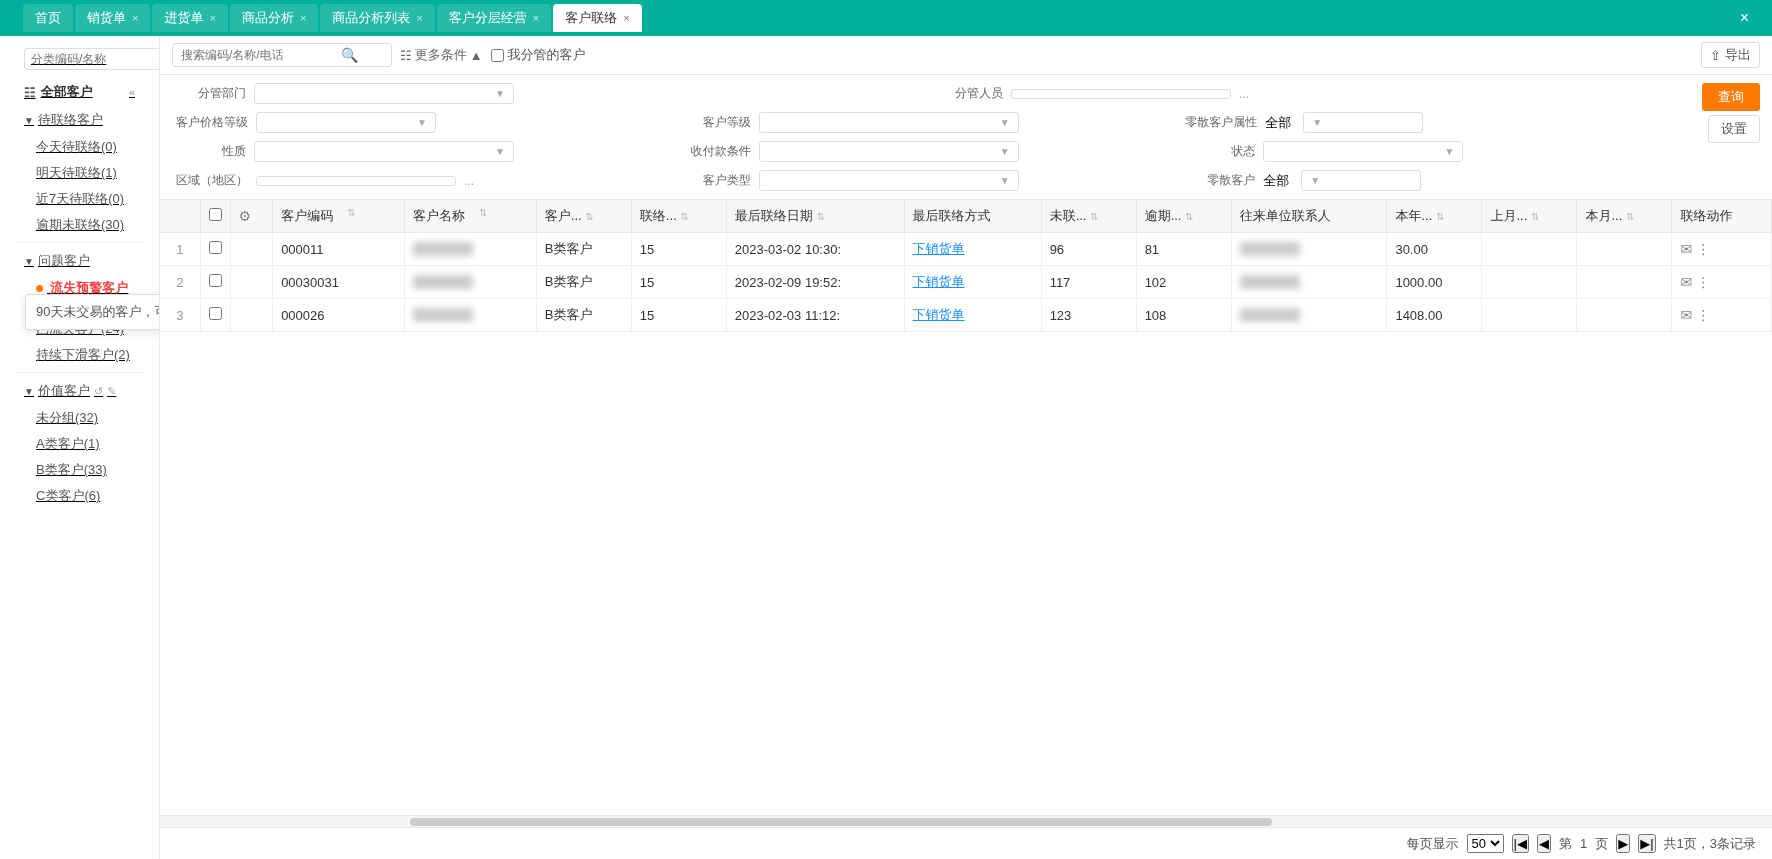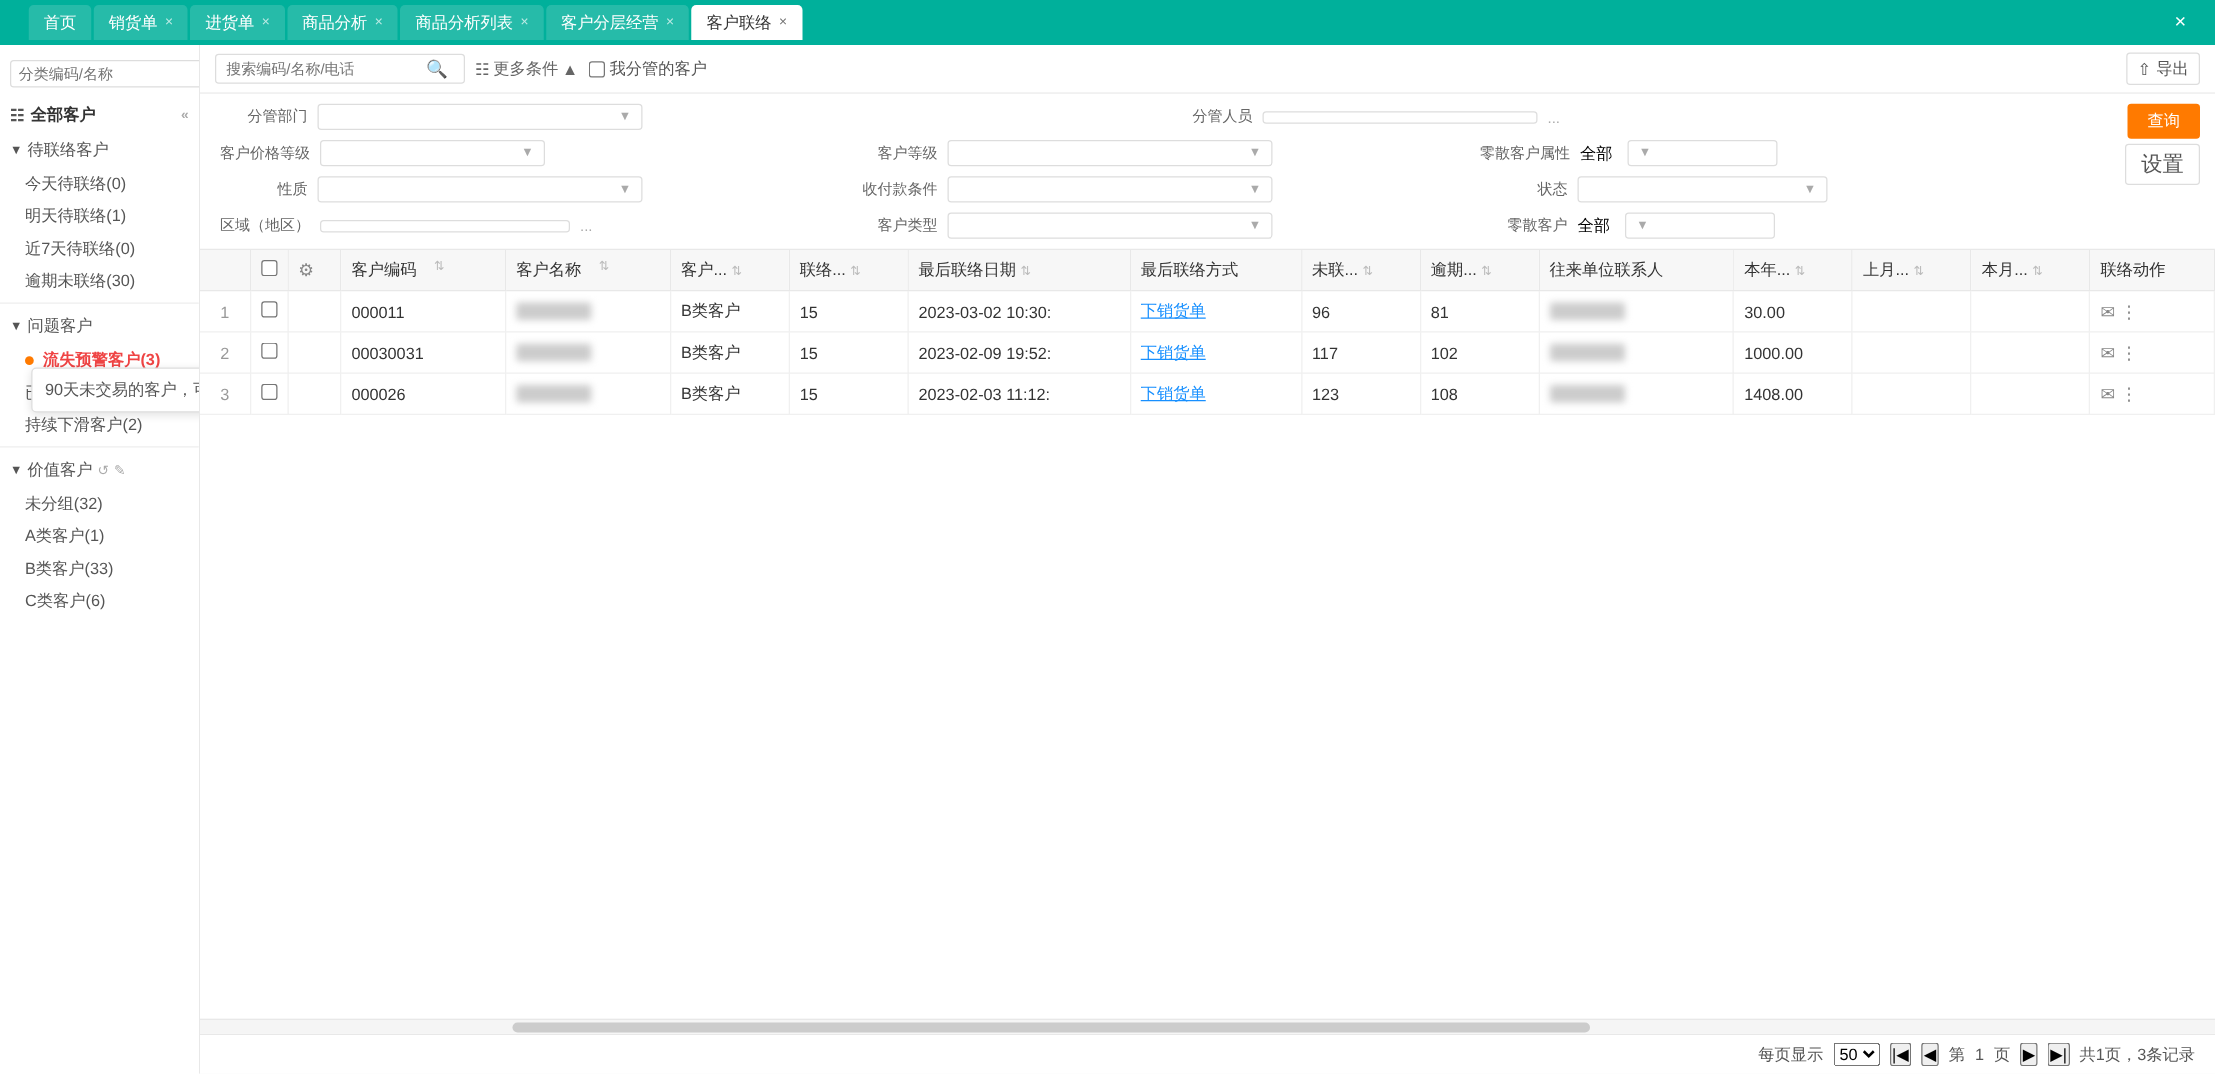--- a/index.html
+++ b/index.html
@@ -49,23 +49,24 @@
       height: calc(100vh - 36px);
       background: #fff;
     }
 
     
     .sidebar {
       width: 160px;
       min-width: 160px;
       background: #fff;
       border-right: 1px solid #e8e8e8;
-      padding: 8px 0;
+      padding: 8px 16px;
       overflow-y: auto;
       position: relative;
+      text-decoration: underline;
     }
     .sidebar-search {
       display: flex;
       align-items: center;
       padding: 4px 8px;
       margin-bottom: 4px;
     }
     .sidebar-search input {
       flex: 1;
       border: 1px solid #ddd;
@@ -144,21 +145,21 @@
       border-bottom: 1px solid #e8e8e8;
       background: #fff;
       gap: 8px;
     }
     .toolbar-search {
       display: flex;
       align-items: center;
       border: 1px solid #ddd;
       border-radius: 3px;
       padding: 3px 8px;
-      width: 200px;
+      width: 220px;
     }
     .toolbar-search input {
       border: none;
       outline: none;
       font-size: 12px;
       width: 160px;
       color: #999;
     }
     .toolbar-search .search-btn {
       color: #aaa;
@@ -247,21 +248,21 @@
       cursor: pointer;
       font-size: 13px;
     }
     .btn-settings {
       background: #fff;
       color: #555;
       border: 1px solid #ddd;
       border-radius: 3px;
       padding: 4px 12px;
       cursor: pointer;
-      font-size: 17px;
+      font-size: 13px;
     }
 
     
     .table-area {
       flex: 1;
       overflow: auto;
       background: #fff;
     }
     .data-table {
       width: 100%;

